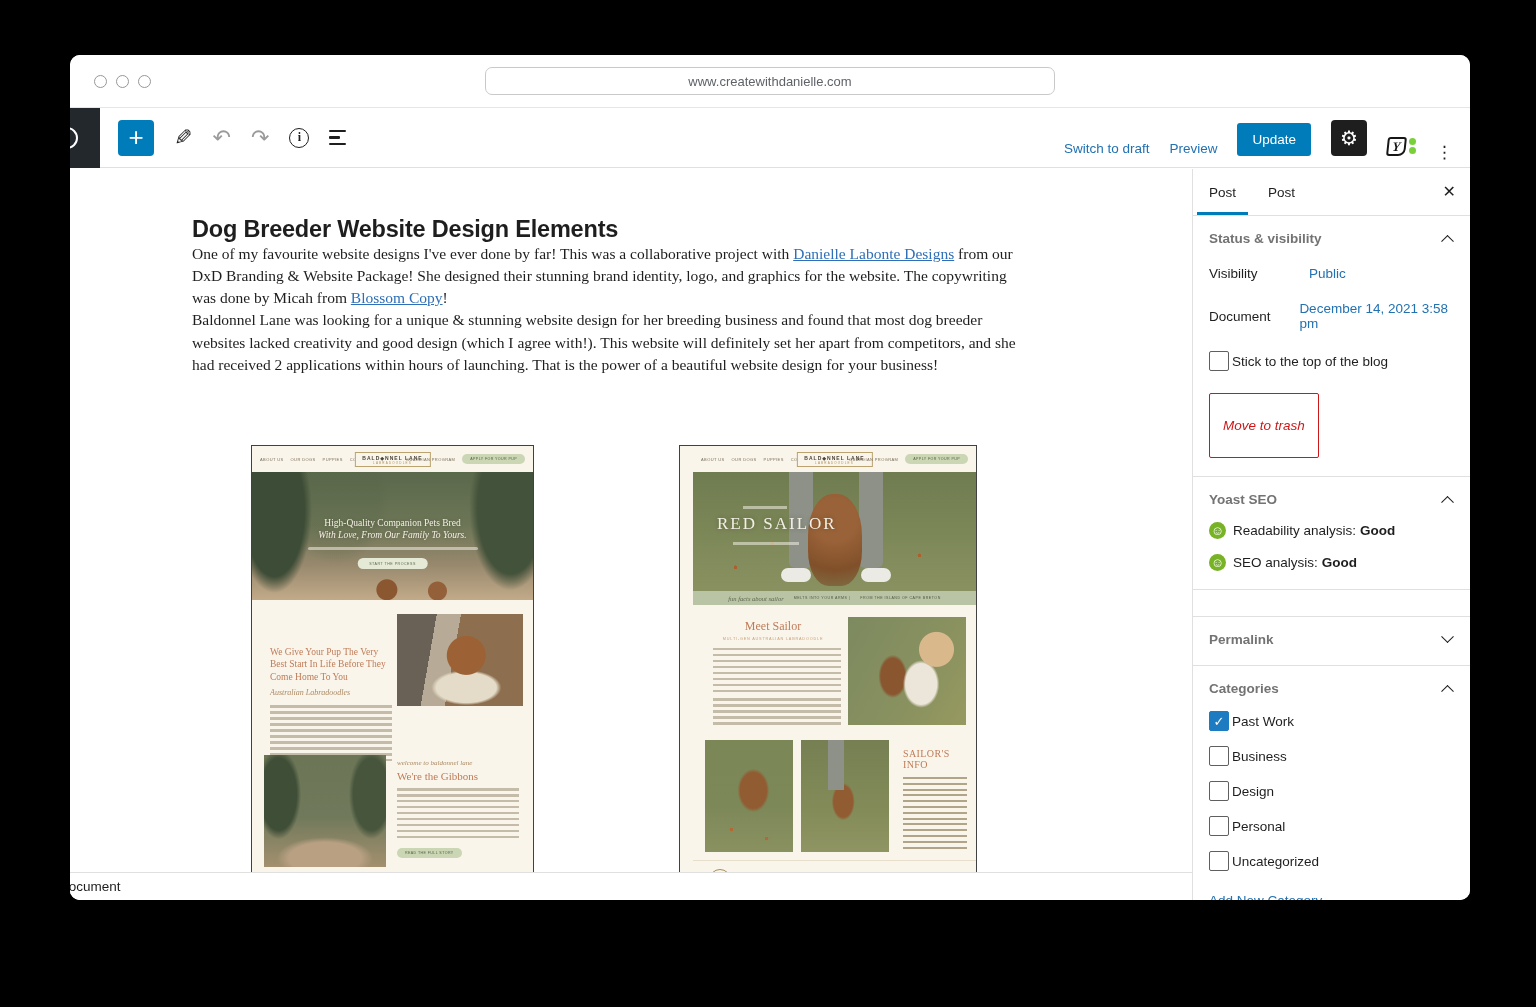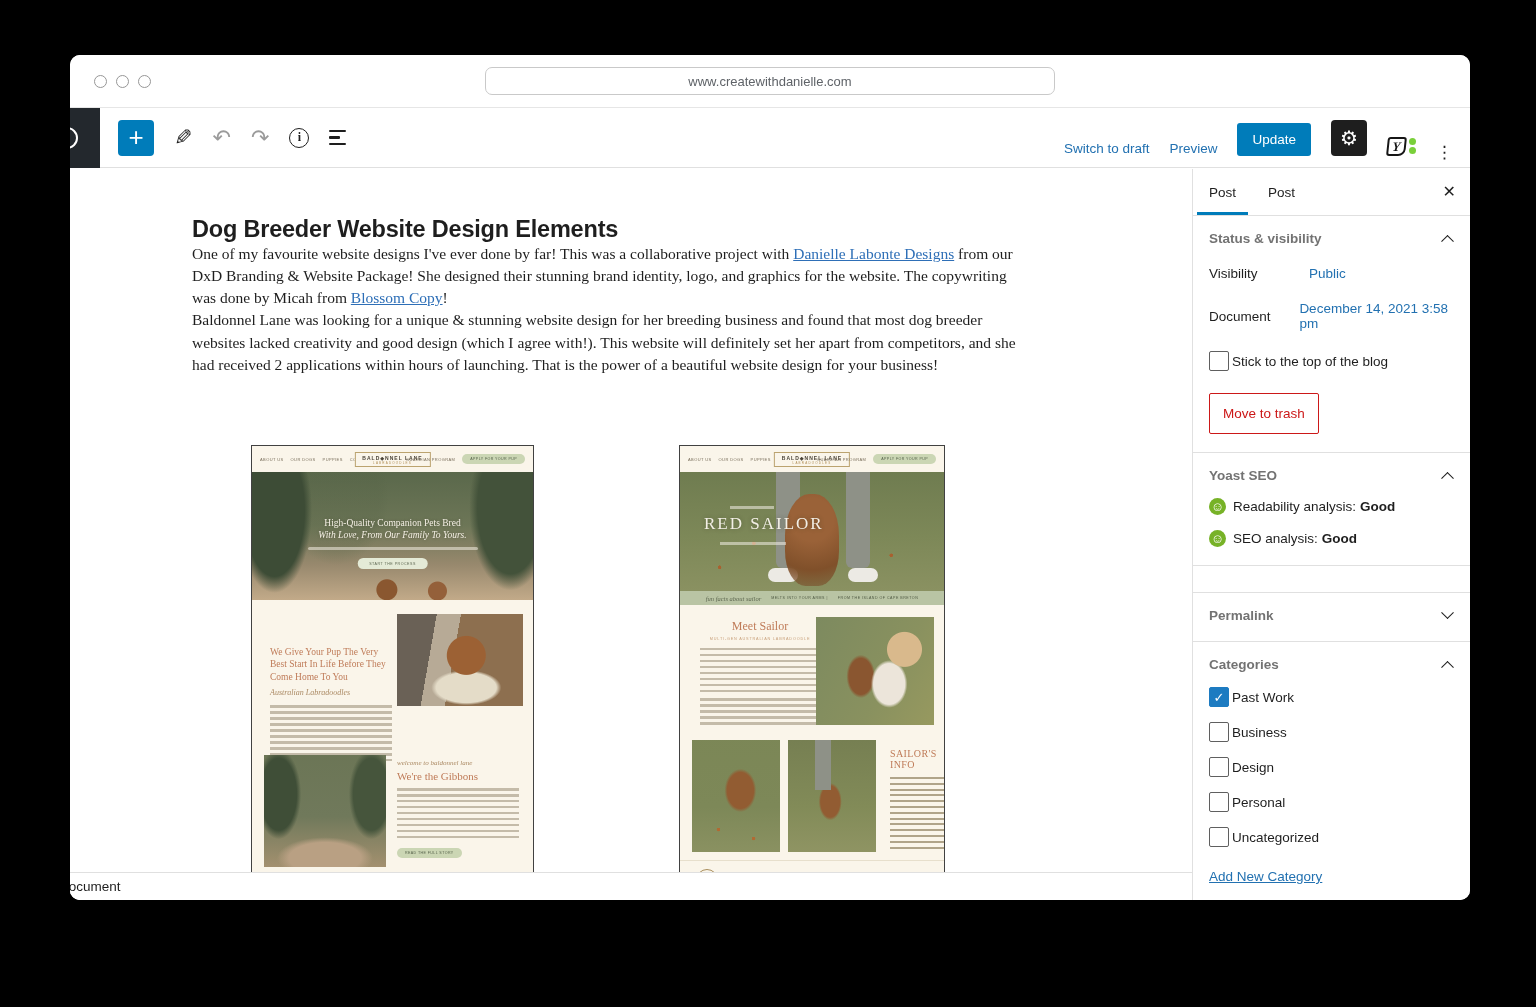--- a/index.html
+++ b/index.html
@@ -55,21 +55,21 @@
   .content { position:absolute; top:114px; bottom:0; left:0; right:0; display:flex; }
   .main { flex:1; position:relative; background:#fff; overflow:hidden; }
   .post-body { padding:47px 0 0 122px; width:980px; color:#1e1e1e; }
   .post-title { font-size:23.5px; font-weight:700; letter-spacing:-.2px; }
   .post-p { font-size:15.5px; line-height:1.43; width:836px;font-family:Liberation Serif, serif; }
   .post-p a { color:#2e6fb7; text-decoration:underline; cursor:pointer; }
 
   
   .thumb { position:absolute; top:276px; border:1px solid #414141; background:#faf5ea; overflow:hidden; }
   .thumb1 { left:181px; width:283px; height:478px; }
-  .thumb2 { left:609px; width:266px; height:478px; }
+  .thumb2 { left:609px; width:298px; height:478px;padding-left:13px; }
 
   .m-nav { height:26px; background:#faf5ea; display:flex; align-items:center; padding:0 8px; position:relative; }
   .m-nav .links { display:flex; gap:7px; font-size:4px; letter-spacing:.4px; color:#7a6f5c; }
   .m-logo { position:absolute; left:50%; transform:translateX(-50%); text-align:center;
     border:1px solid #bba36f; padding:2px 7px 1px; background:#faf5ea; }
   .m-logo .l1 { font-size:5px; letter-spacing:1px; color:#4a4338; font-weight:700; }
   .m-logo .l2 { font-size:3px; letter-spacing:1.2px; color:#b08e55; }
   .m-nav .right { position:absolute; right:8px; display:flex; align-items:center; gap:7px; }
   .m-nav .right .g { font-size:4px; letter-spacing:.4px; color:#7a6f5c; }
   .m-pill { background:#cbd6b4; border-radius:8px; padding:3px 8px; font-size:3.6px; letter-spacing:.4px; color:#55614a; }
@@ -202,21 +202,21 @@
   .kv .k { width:100px; color:#1e1e1e; }
   .kv .v { color:#2271b1; cursor:pointer; }
 
   .chkrow { display:flex; align-items:center; margin-top:20px; cursor:pointer; }
   .chk { width:20px; height:20px; border:1.6px solid #5f5f5f; border-radius:2px; background:#fff; flex:none;
     display:flex; align-items:center; justify-content:center; }
   .chk.checked { background:#1d7bc1; border-color:#1d7bc1; color:#fff; font-size:13px; }
   .chkrow label { font-size:13.5px; color:#1e1e1e; margin-left:3px; cursor:pointer; }
 
   .btn-trash { margin-top:22px; background:#fff; color:#cc1818; border:1px solid #cc1818;
-    border-radius:2px; font-size:13.5px; padding:12px 13px; cursor:pointer; }
+    border-radius:2px; font-size:13.5px; padding:24px 13px; cursor:pointer;font-style:italic; }
 
   .yrow { display:flex; align-items:center; margin-top:15px; font-size:13.5px; color:#1e1e1e; }
   .yface { width:17px; height:17px; border-radius:50%; background:#77b227; color:#fff; flex:none;
     display:flex; align-items:center; justify-content:center; font-size:13px; line-height:17px; margin-right:7px; }
   .yrow b { margin-left:4px; font-weight:700; }
 
   .panel.gap-top { margin-top:26px; border-top:1px solid #e0e0e0; }
   .cat-list { margin-top:6px; }
   .cat-list .chkrow { margin-top:15px; }
   .addnew { display:inline-block; margin-top:22px; font-size:13.5px; color:#2271b1; text-decoration:underline; cursor:pointer; }

